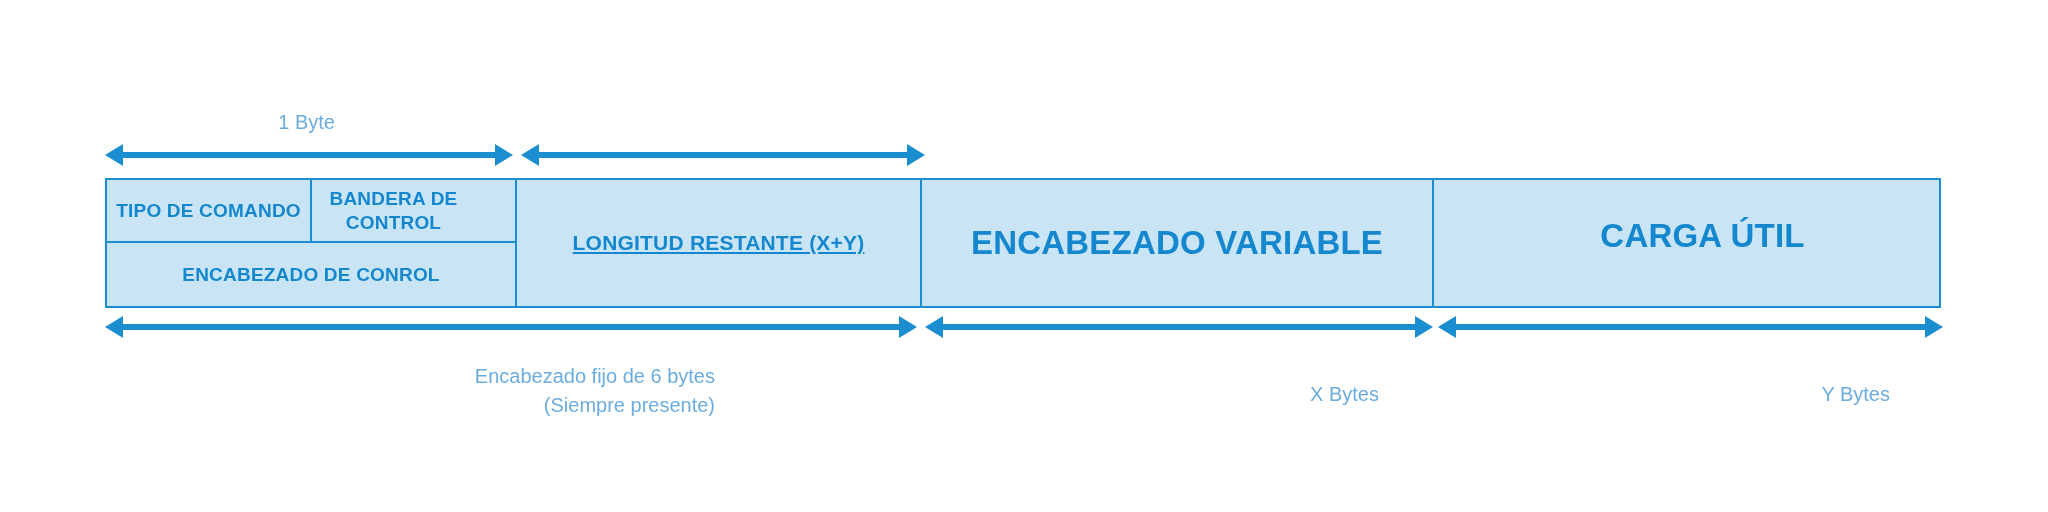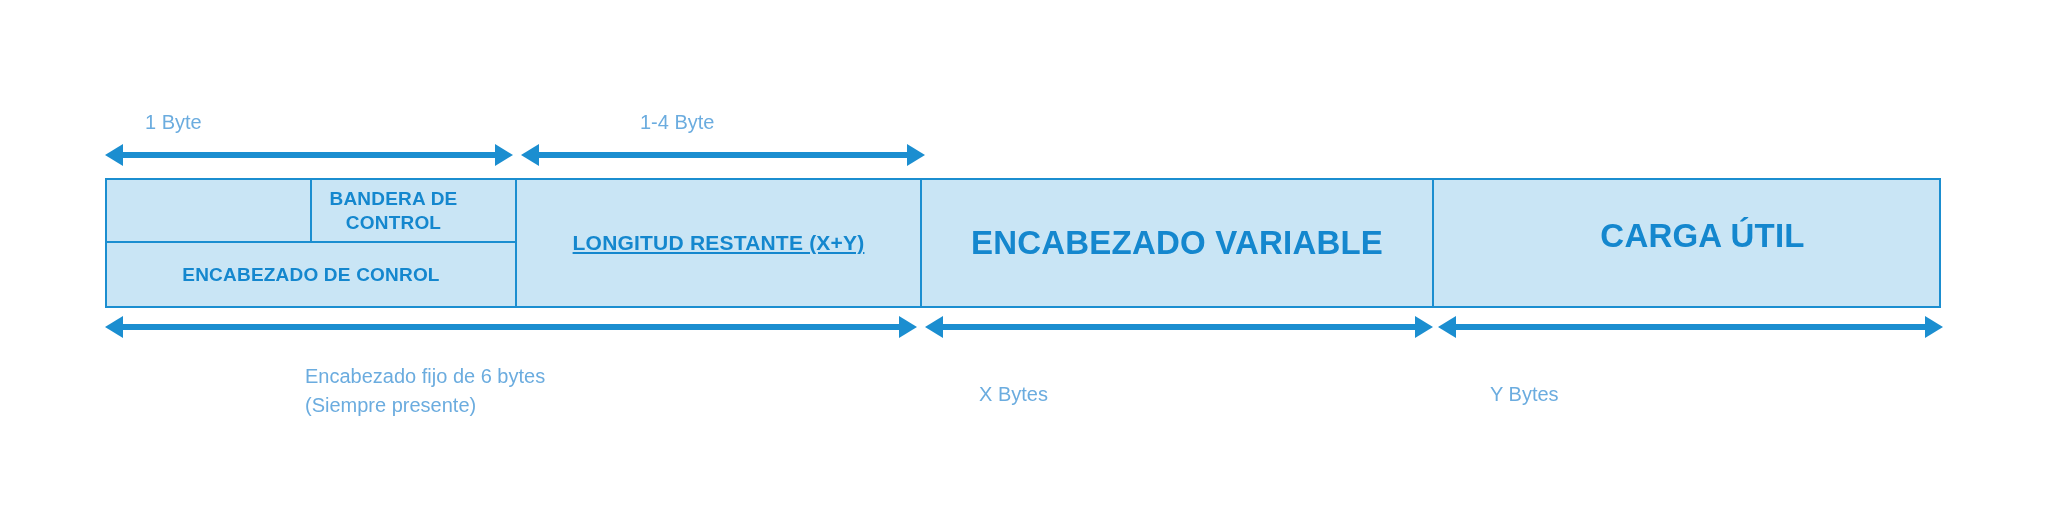--- a/index.html
+++ b/index.html
@@ -96,36 +96,35 @@
     width: 0; height: 0;
     border-top: 11px solid transparent;
     border-bottom: 11px solid transparent;
   }
   .arrow-head.left  { left: 0;  border-right: 18px solid #1b8ed0; }
   .arrow-head.right { right: 0; border-left: 18px solid #1b8ed0; }
 
   
   .caption {
     position: absolute;
-    text-align: left;
+    text-align: right;
     color: #6bacdf;
     font-size: 20px;
     line-height: 1.45;
     white-space: pre-line;
     pointer-events: none;
   }
 </style>
 </head>
 <body>
 
 <div id="diagram">
 
   <div class="caption" style="left:145px; top:108px; width:190px;">1 Byte</div>
 
-  <div class="caption" style="left:640px; top:108px; width:200px;">1-4  Byte</div>
 
   <div class="arrow-row" style="left:105px; top:144px; width:408px;">
     <div class="arrow-head left"></div>
     <div class="arrow-line"></div>
     <div class="arrow-head right"></div>
   </div>
 
   <div class="arrow-row" style="left:521px; top:144px; width:404px;">
     <div class="arrow-head left"></div>
     <div class="arrow-line"></div>
@@ -134,20 +133,22 @@
 
   <div class="frame"></div>
 
   <div class="vsep-half" style="left:310px;"></div>
   <div class="vsep" style="left:515px;"></div>
   <div class="vsep" style="left:920px;"></div>
   <div class="vsep" style="left:1432px;"></div>
 
   <div class="hsep"></div>
 
+  <div class="cell-label cell-small" style="left:107px; top:180px; width:203px; height:61px;">TIPO DE
+COMANDO</div>
 
   <div class="cell-label cell-small" style="left:312px; top:180px; width:163px; height:61px;">BANDERA DE
 CONTROL</div>
 
   <div class="cell-label cell-small" style="left:107px; top:243px; width:408px; height:63px;">ENCABEZADO DE CONROL</div>
 
   <div class="cell-label cell-mid" style="left:517px; top:180px; width:403px; height:126px;text-decoration:underline;">LONGITUD RESTANTE
 (X+Y)</div>
 
   <div class="cell-label cell-big" style="left:922px; top:180px; width:510px; height:126px;">ENCABEZADO VARIABLE</div>

